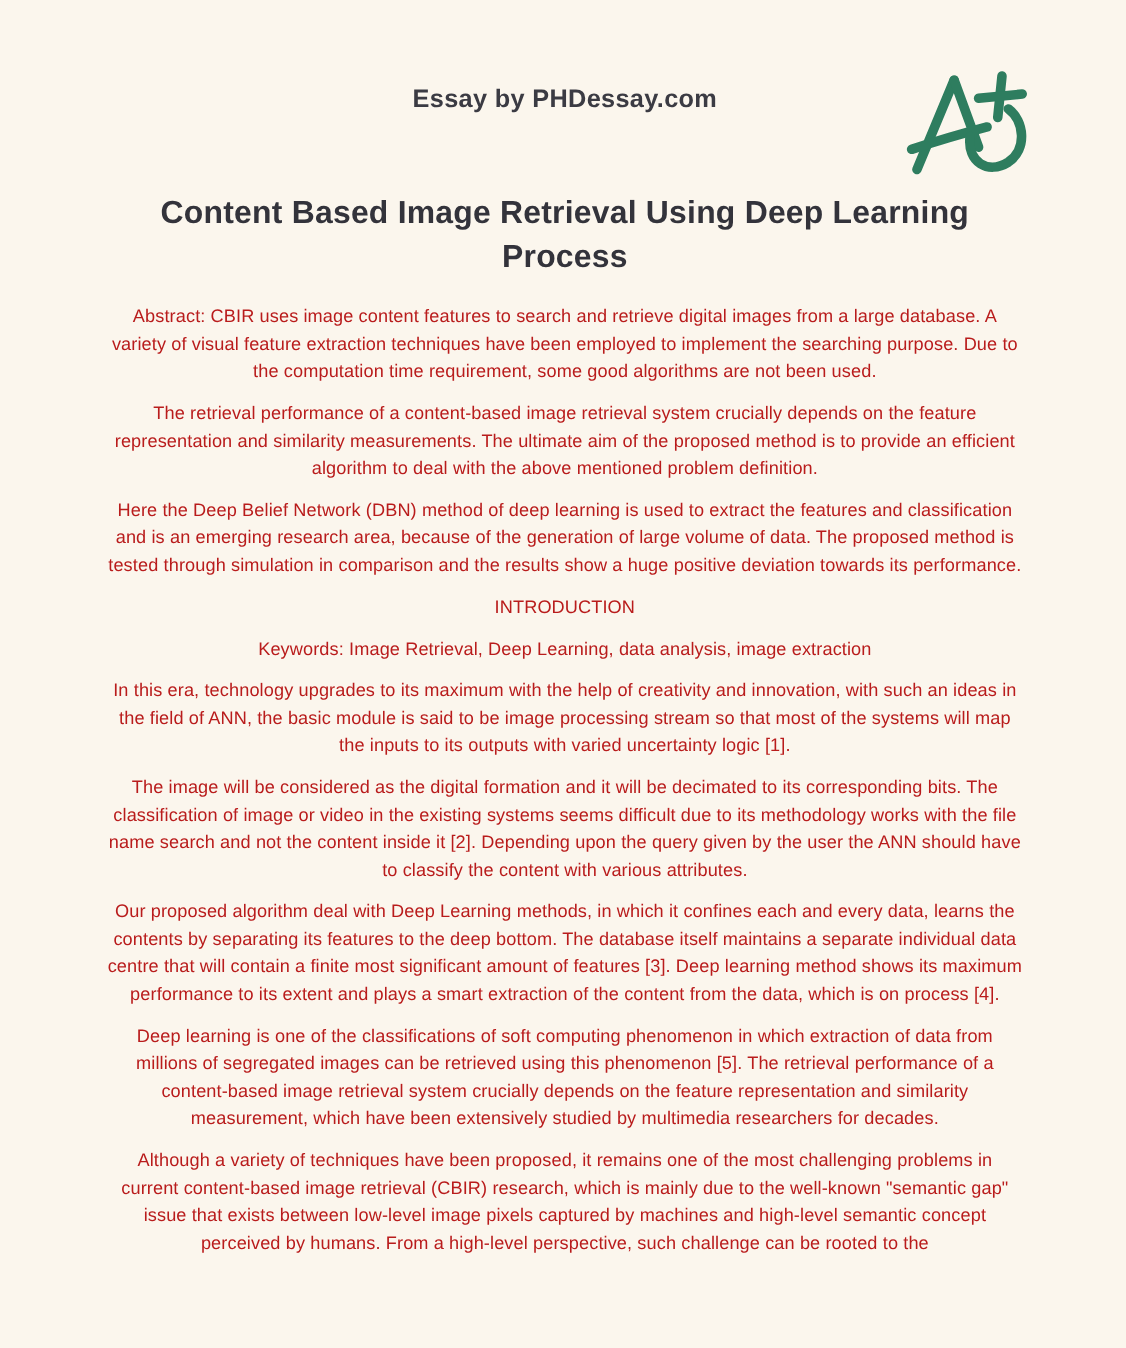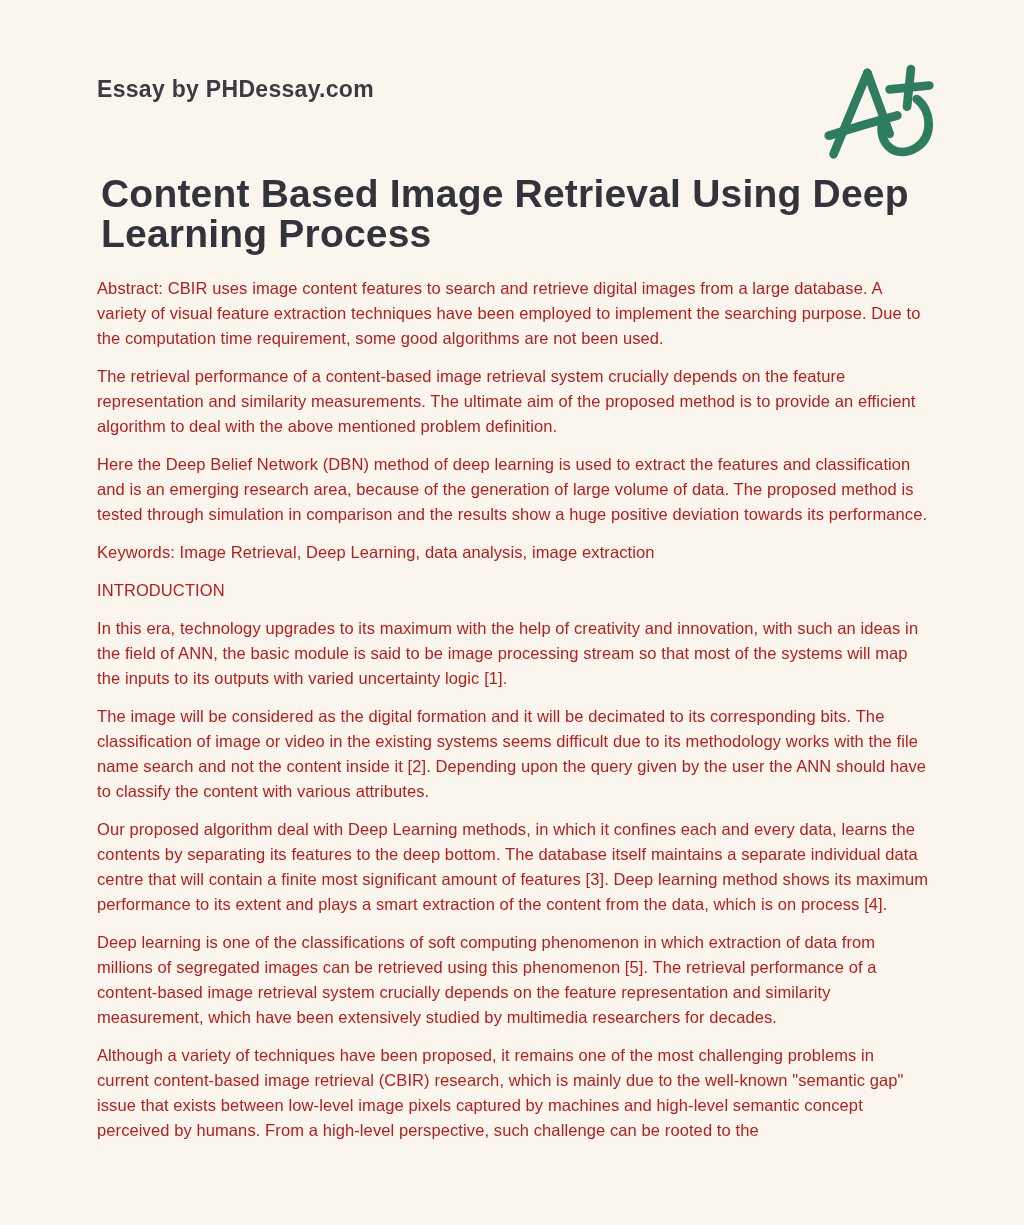--- a/index.html
+++ b/index.html
@@ -12,20 +12,21 @@
     background: #fbf6ed;
     overflow: hidden;
     position: relative;
     font-family: "Liberation Sans", sans-serif;
   }
   .content {
     position: absolute;
     left: 97px;
     top: 0;
     width: 833px;
+    text-align: center;
   }
   .site-title {
     margin: 0;
     padding-top: 76px;
     font-size: 23px;
     font-weight: bold;
     color: #3b3b43;
     letter-spacing: 0.3px;
   }
   .source-line {
@@ -40,21 +41,21 @@
   .logo {
     position: absolute;
     top: 58px;
     right: 87px;
     width: 116px;
     height: 112px;
   }
   .article-title {
     margin: 4px;
     margin-top: 71px;
-    font-size: 39px;
+    font-size: 29px;
     line-height: 40px;
     font-weight: bold;
     color: #33333b;
     letter-spacing: 0.2px;
   }
   .article-body {
     margin-top: 22px;
   }
   .article-body p {
     margin: 0 0 13px 0;
@@ -84,21 +85,21 @@
 <div class="content">
   <h1 class="site-title">Essay by PHDessay.com</h1>
 
 
   <h2 class="article-title">Content Based Image Retrieval Using Deep Learning Process</h2>
 
   <div class="article-body">
       <p>Abstract: CBIR uses image content features to search and retrieve digital images from a large database. A variety of visual feature extraction techniques have been employed to implement the searching purpose. Due to the computation time requirement, some good algorithms are not been used.</p>
       <p>The retrieval performance of a content-based image retrieval system crucially depends on the feature representation and similarity measurements. The ultimate aim of the proposed method is to provide an efficient algorithm to deal with the above mentioned problem definition.</p>
       <p>Here the Deep Belief Network (DBN) method of deep learning is used to extract the features and classification and is an emerging research area, because of the generation of large volume of data. The proposed method is tested through simulation in comparison and the results show a huge positive deviation towards its performance.</p>
+      <p>INTRODUCTION</p>
       <p>Keywords: Image Retrieval, Deep Learning, data analysis, image extraction</p>
-      <p>INTRODUCTION</p>
       <p>In this era, technology upgrades to its maximum with the help of creativity and innovation, with such an ideas in the field of ANN, the basic module is said to be image processing stream so that most of the systems will map the inputs to its outputs with varied uncertainty logic [1].</p>
       <p>The image will be considered as the digital formation and it will be decimated to its corresponding bits. The classification of image or video in the existing systems seems difficult due to its methodology works with the file name search and not the content inside it [2]. Depending upon the query given by the user the ANN should have to classify the content with various attributes.</p>
       <p>Our proposed algorithm deal with Deep Learning methods, in which it confines each and every data, learns the contents by separating its features to the deep bottom. The database itself maintains a separate individual data centre that will contain a finite most significant amount of features [3]. Deep learning method shows its maximum performance to its extent and plays a smart extraction of the content from the data, which is on process [4].</p>
       <p>Deep learning is one of the classifications of soft computing phenomenon in which extraction of data from millions of segregated images can be retrieved using this phenomenon [5]. The retrieval performance of a content-based image retrieval system crucially depends on the feature representation and similarity measurement, which have been extensively studied by multimedia researchers for decades.</p>
       <p>Although a variety of techniques have been proposed, it remains one of the most challenging problems in current content-based image retrieval (CBIR) research, which is mainly due to the well-known "semantic gap" issue that exists between low-level image pixels captured by machines and high-level semantic concept perceived by humans. From a high-level perspective, such challenge can be rooted to the</p>
     </div>
 </div>
 
 </body></html>

